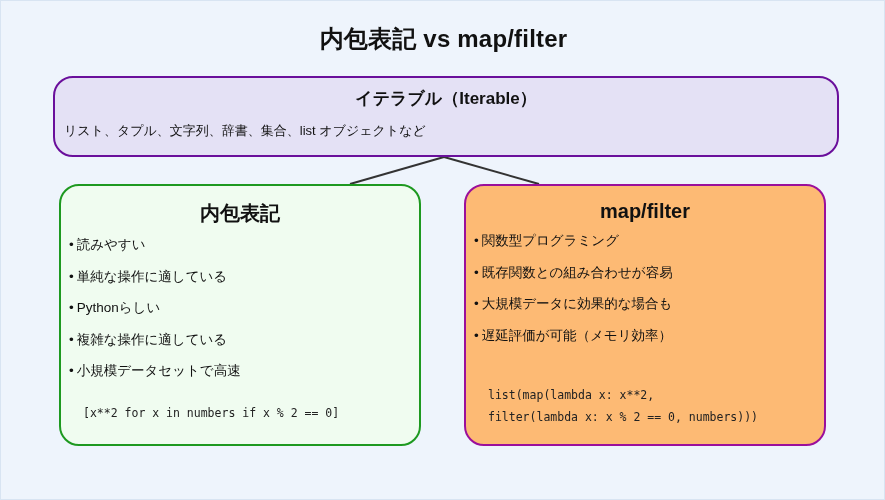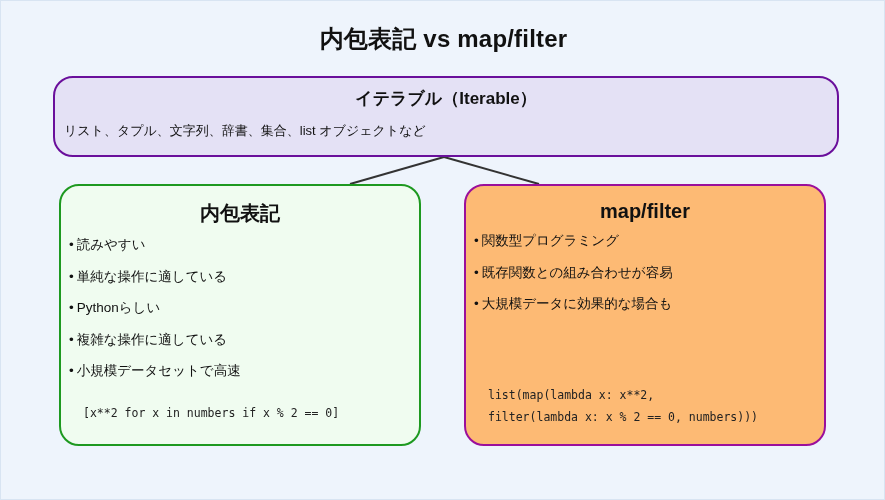--- a/index.html
+++ b/index.html
@@ -165,18 +165,19 @@
     </ul>
     <div class="code-block">[x**2 for x in numbers if x % 2 == 0]</div>
   </div>
 
   <div class="node node-child node-right">
     <div class="node-heading">map/filter</div>
     <ul class="bullet-list">
       <li><span class="bullet-dot">•</span><span>関数型プログラミング</span></li>
       <li><span class="bullet-dot">•</span><span>既存関数との組み合わせが容易</span></li>
       <li><span class="bullet-dot">•</span><span>大規模データに効果的な場合も</span></li>
+      <li><span class="bullet-dot">•</span><span>遅延評価が可能（メモリ効率）</span></li>
     </ul>
     <div class="code-block">list(map(lambda x: x**2,
 filter(lambda x: x % 2 == 0, numbers)))</div>
   </div>
 
 </div>
 
 </body></html>

